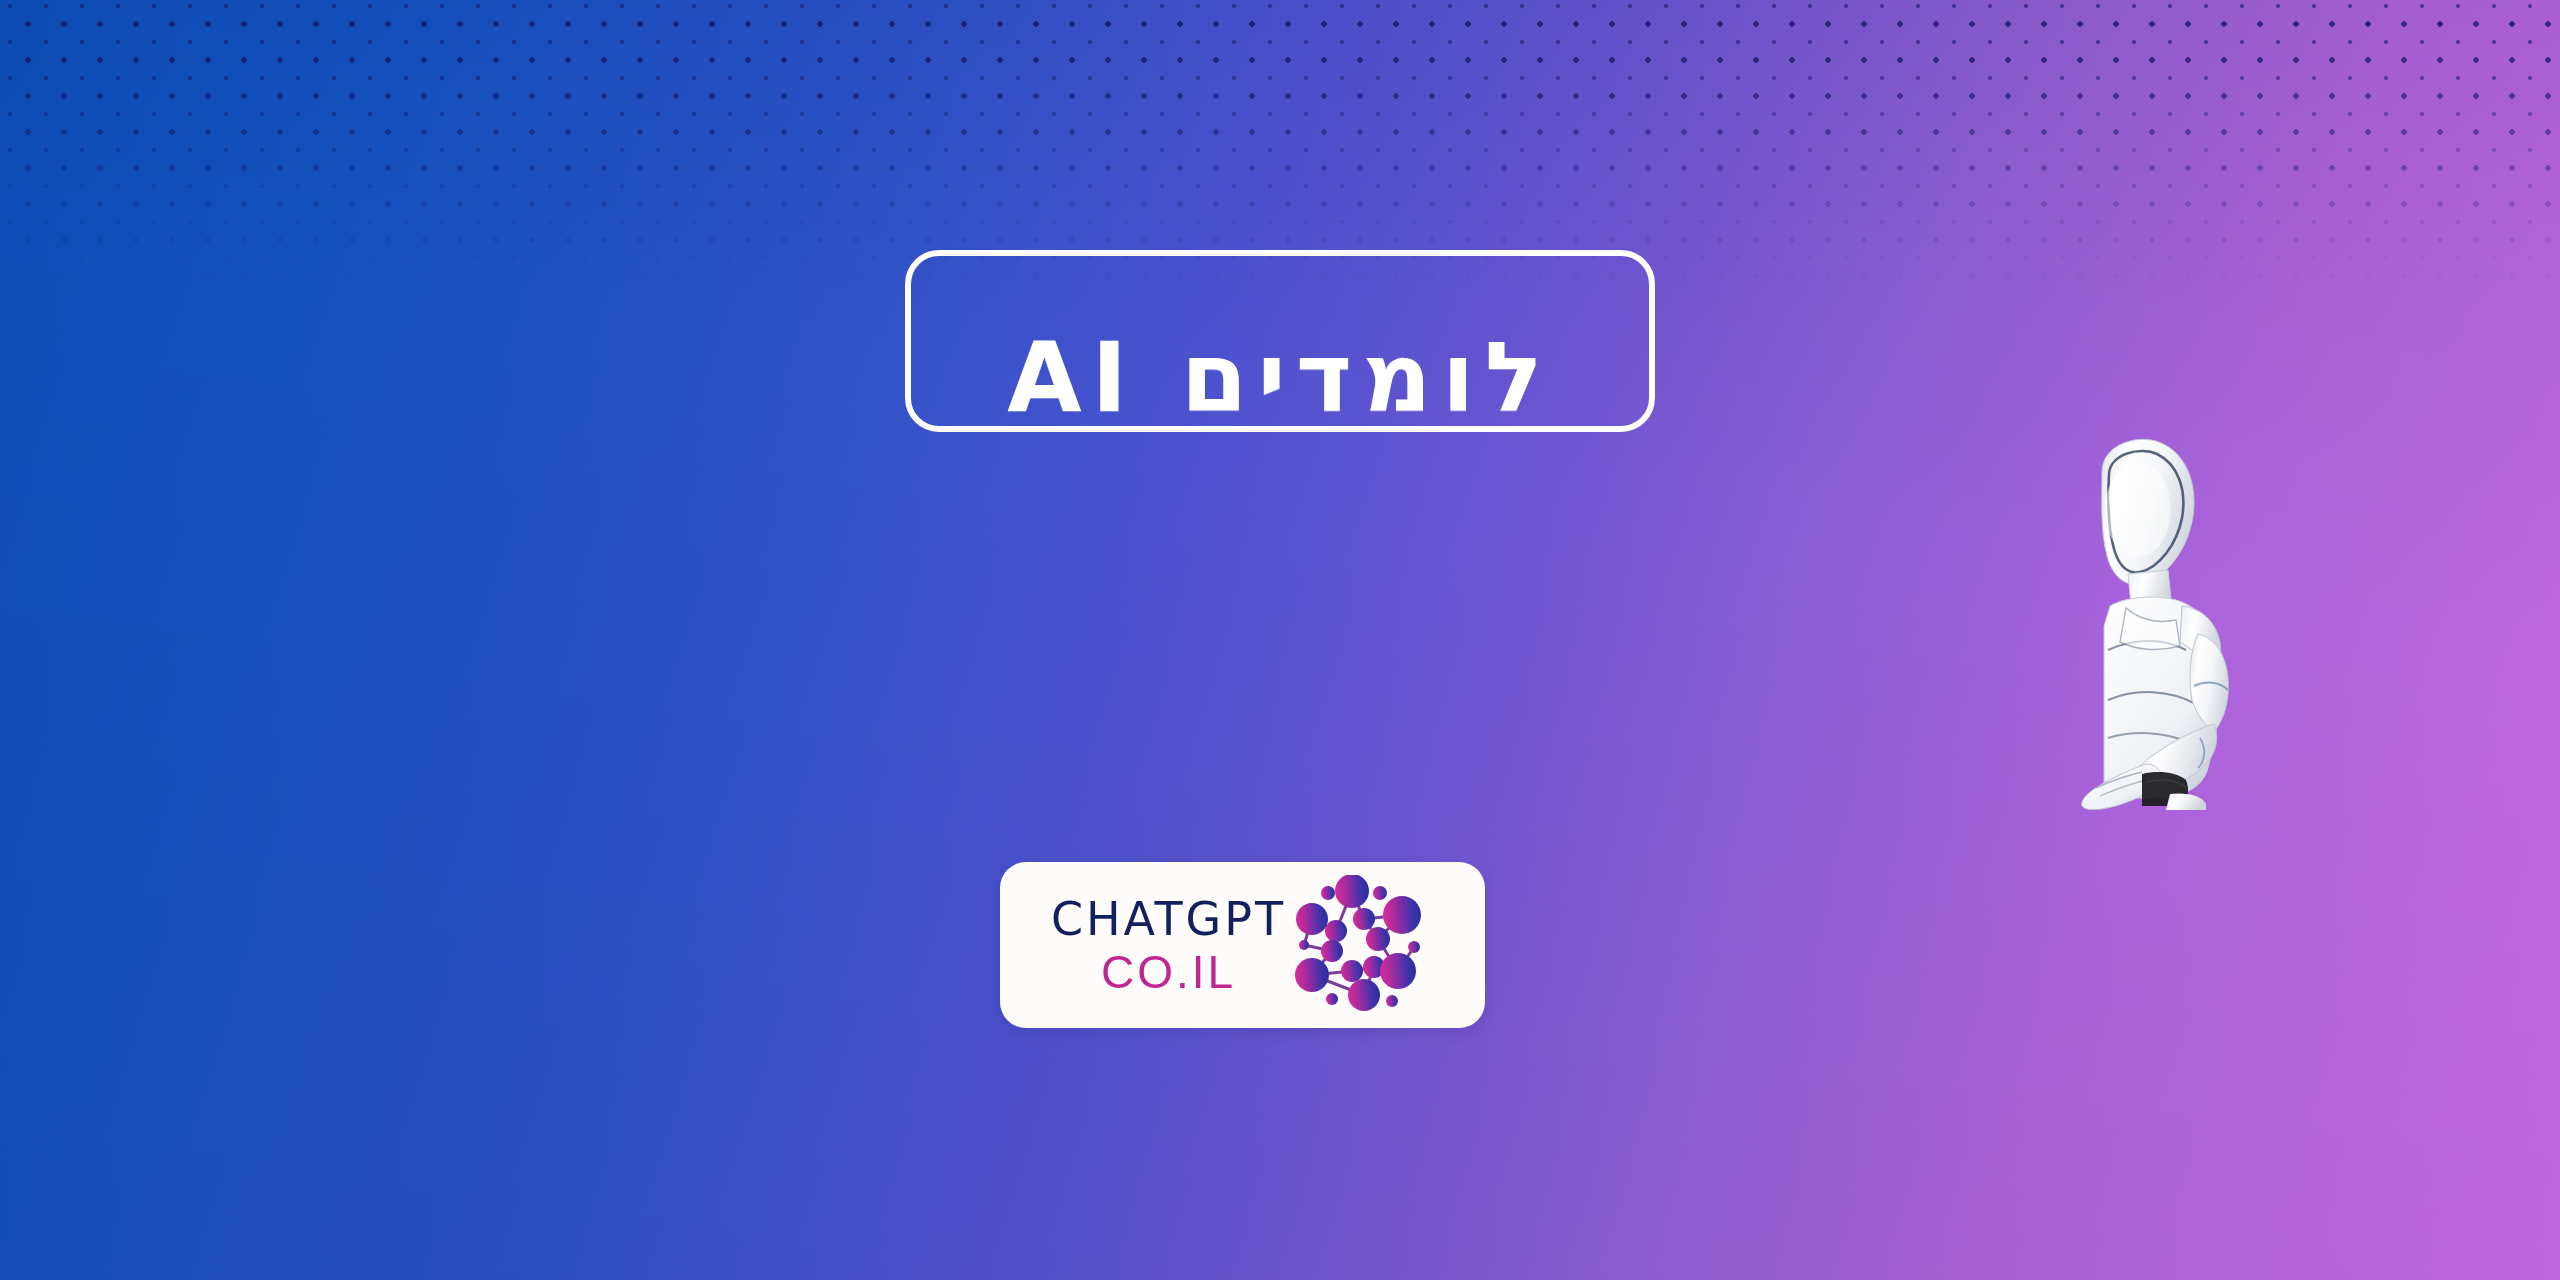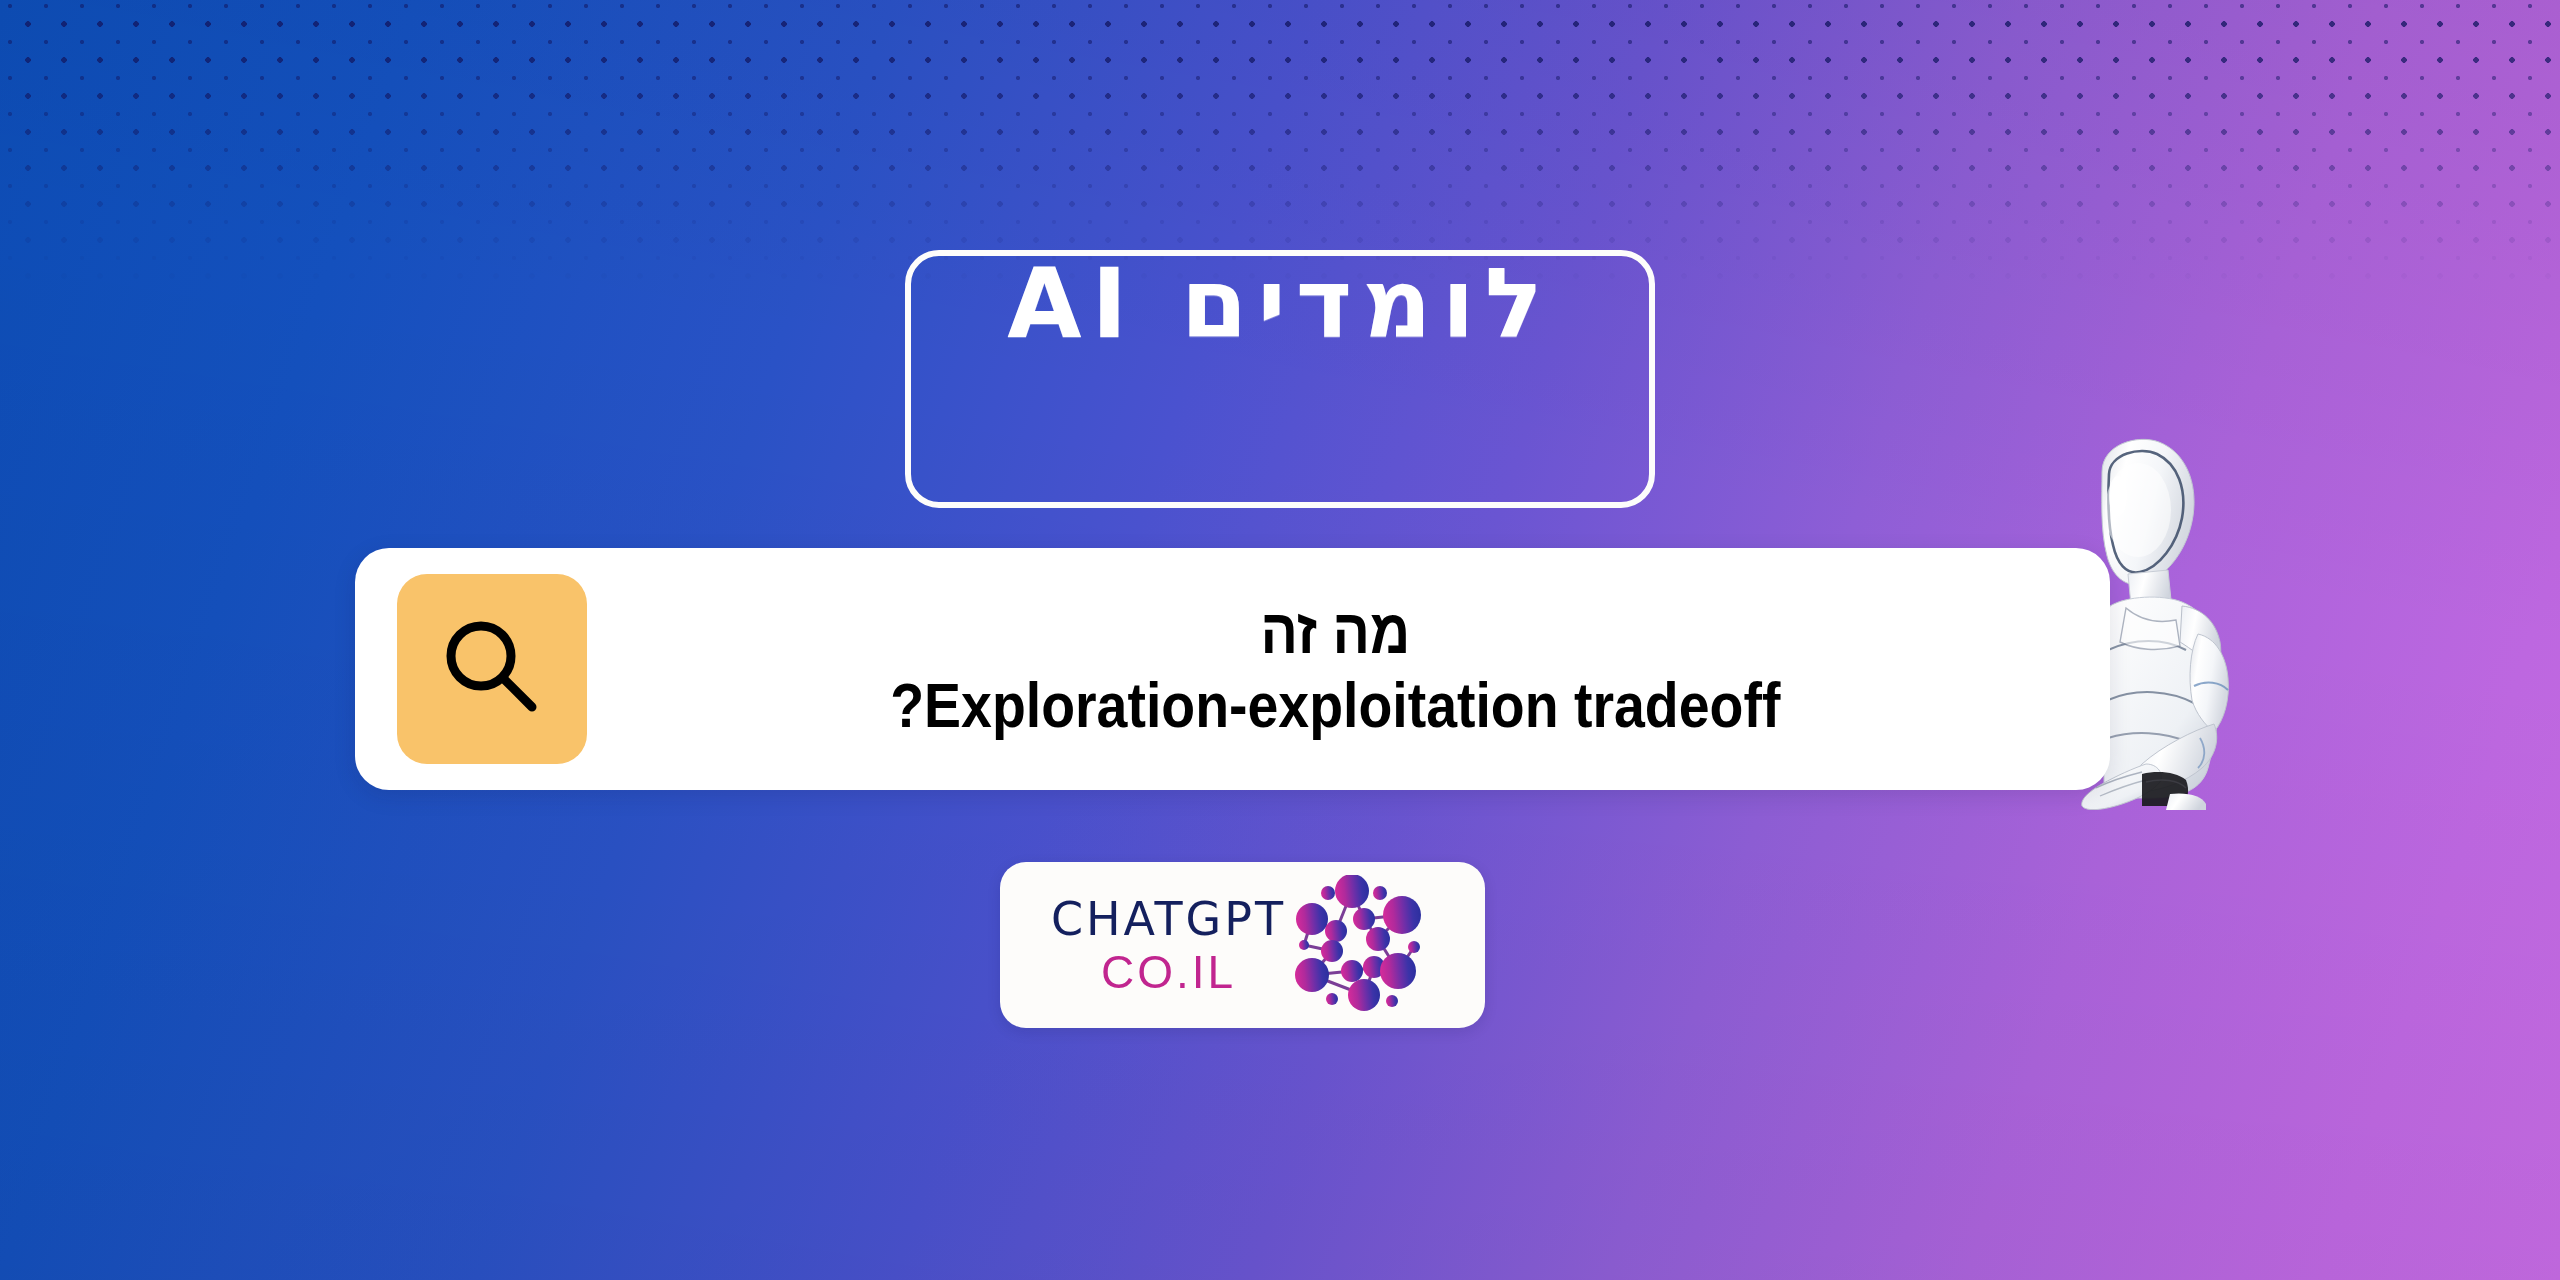--- a/index.html
+++ b/index.html
@@ -56,26 +56,26 @@
     background-image: radial-gradient(circle, rgba(18,22,96,0.55) 1.9px, rgba(18,22,96,0) 2.3px);
     background-position: 28px 24px;
   }
 
   
   .brand-plate {
     position: absolute;
     left: 905px;
     top: 250px;
     width: 750px;
-    height: 258px;
+    height: 182px;
     box-sizing: border-box;
     border: 6px solid #fdfdfb;
     border-radius: 34px;
     display: flex;
-    align-items: flex-start;
+    align-items: flex-end;
     justify-content: center;
   }
   .brand-text {
     direction: rtl;
     unicode-bidi: isolate;
     color: #ffffff;
     font-size: 96px;
     font-weight: 700;
     letter-spacing: 10px;
     line-height: 1;
@@ -245,32 +245,20 @@
              C110 360 124 352 130 344 C134 336 128 326 116 326 Z" fill="url(#rg3)" stroke="#c0c6d0" stroke-width="1"></path>
     <path d="M66 350 C78 344 96 338 112 334" fill="none" stroke="#9aa2b1" stroke-width="1.3" opacity="0.8"></path>
     <path d="M70 358 C84 352 100 346 116 342" fill="none" stroke="#9aa2b1" stroke-width="1.3" opacity="0.7"></path>
 
     <path d="M112 336 C128 332 146 334 156 342 C160 352 158 362 152 368 L112 368 Z" fill="#1a1a1e" opacity="0.92"></path>
     <path d="M116 344 C132 340 148 342 156 350" fill="none" stroke="#3b3b42" stroke-width="1.6"></path>
 
     <path d="M140 356 C158 354 172 358 176 366 L176 372 L136 372 Z" fill="url(#rg2)"></path>
   </svg>
 
-  <div class="search-bar">
-    <div class="search-icon-box">
-      <svg width="118" height="118" viewBox="0 0 118 118">
-        <circle cx="48" cy="46" r="30" fill="none" stroke="#000000" stroke-width="9"></circle>
-        <line x1="70" y1="68" x2="99" y2="97" stroke="#000000" stroke-width="9" stroke-linecap="round"></line>
-      </svg>
-    </div>
-    <div class="search-query">
-      <span class="q-line1">מה זה</span>
-      <span class="q-line2">?Exploration-exploitation tradeoff</span>
-    </div>
-  </div>
 
   <div class="cg-badge">
     <div class="cg-words">
       <span class="cg-top">CHATGPT</span>
       <span class="cg-bottom">CO.IL</span>
     </div>
     <svg class="cg-net" width="160" height="140" viewBox="0 0 160 140">
       <defs>
         <linearGradient id="ng" x1="0" y1="0.5" x2="1" y2="0.4">
           <stop offset="0%" stop-color="#d62b9a"></stop>

